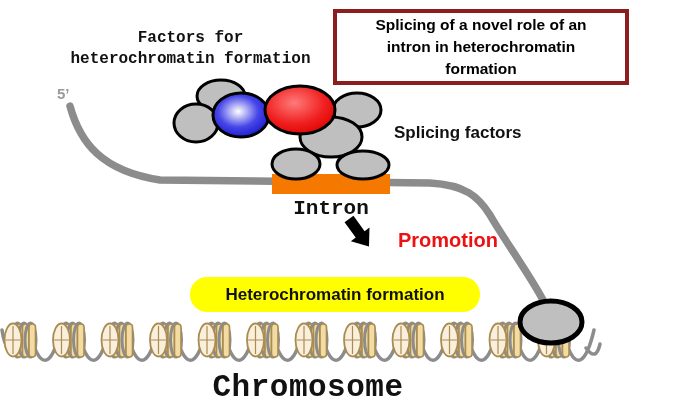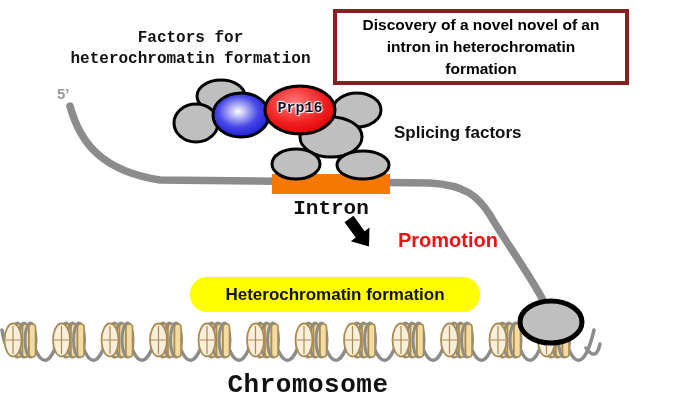--- a/index.html
+++ b/index.html
@@ -25,21 +25,21 @@
   #rna-tf-label{left:552px;top:240px;width:126px;font-size:15.5px;line-height:1.25;}
   #prp16-label{
     left:266px;top:100px;width:68px;font-size:15px;color:#14142b;
     text-shadow:0 0 2px #fff,0 0 2px #fff,1px 1px 1px #fff,-1px -1px 1px #fff;
   }
   #heterochromatin-box{
     position:absolute;left:190px;top:277px;width:290px;height:35px;z-index:2;
     background:#FFFF00;border-radius:17px;display:flex;align-items:center;justify-content:center;
     font-weight:bold;font-size:17px;color:#111;
   }
-  #chromosome-label{left:128px;top:370px;width:360px;font-size:26px;letter-spacing:0.5px;}
+  #chromosome-label{left:128px;top:370px;width:360px;font-size:31px;letter-spacing:0.5px;}
 </style>
 </head>
 <body>
 
 <div id="stage">
 
   <svg id="art" width="682" height="417" viewBox="0 0 682 417">
     <defs>
       <radialGradient id="blueGrad" cx="45%" cy="42%" r="65%">
         <stop offset="0%" stop-color="#FFFFFF"></stop>
@@ -194,31 +194,30 @@
       </g>
 
     <ellipse cx="551" cy="322" rx="31" ry="21" fill="#BFBFBF" stroke="#000" stroke-width="5"></ellipse>
 
     <g transform="translate(349,219) rotate(54)">
       <polygon points="0,-5.5 19,-5.5 19,-11.5 34,0 19,11.5 19,5.5 0,5.5" fill="#000000"></polygon>
     </g>
   </svg>
 
   <div id="title-box">
-    <span>Discovery of a novel novel of an
+    <span>Splicing of a novel role of an
 intron in heterochromatin
 formation</span>
   </div>
 
   <div class="lbl center" id="factors-label">Factors for
 heterochromatin formation</div>
 
   <div class="lbl" id="five-prime">5’</div>
 
-  <div class="lbl center" id="prp16-label">Prp16</div>
 
   <div class="lbl" id="splicing-label">Splicing factors</div>
 
 
   <div class="lbl center" id="intron-label">Intron</div>
 
   <div class="lbl" id="promotion-label">Promotion</div>
 
 
   <div id="heterochromatin-box">

